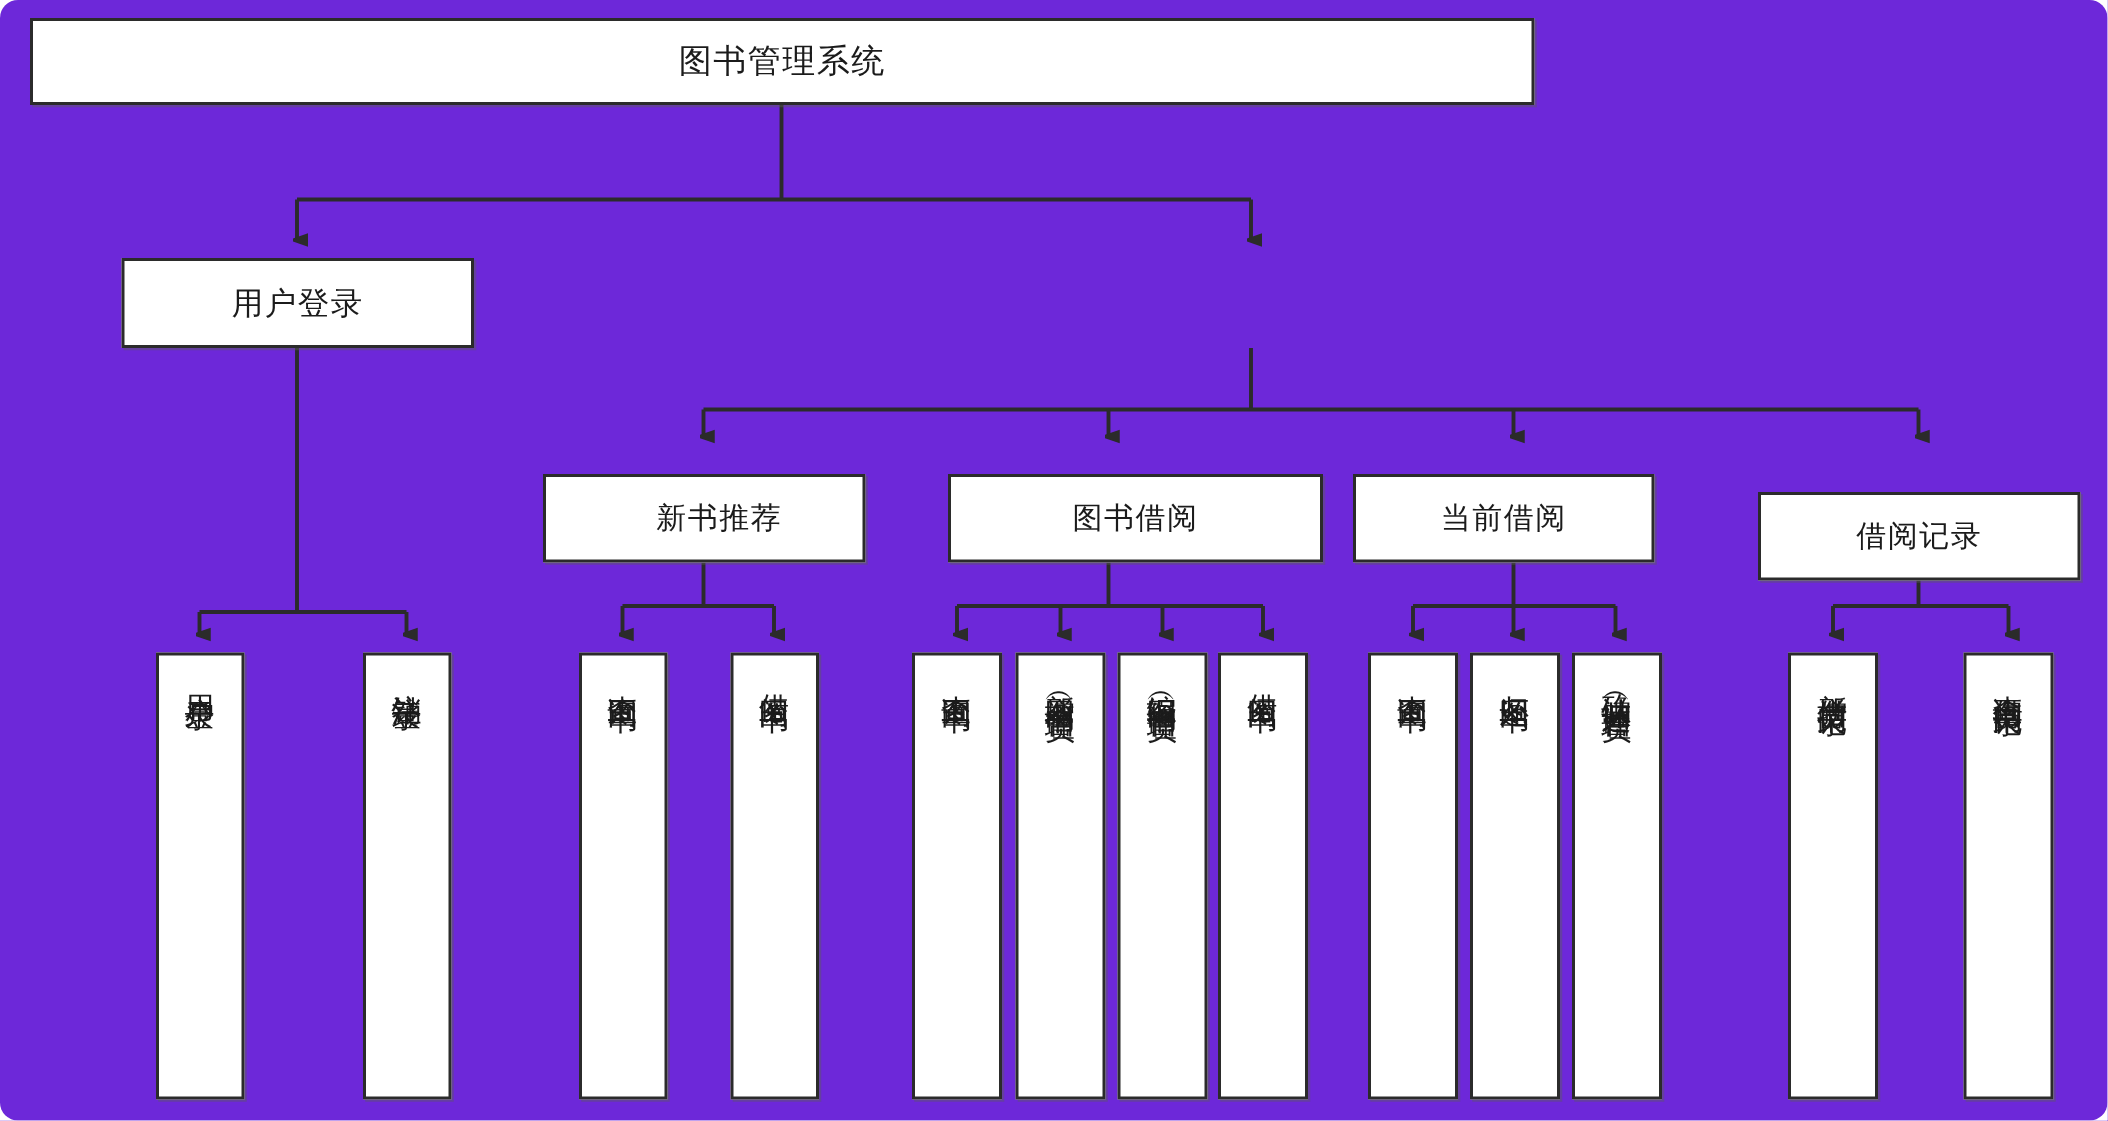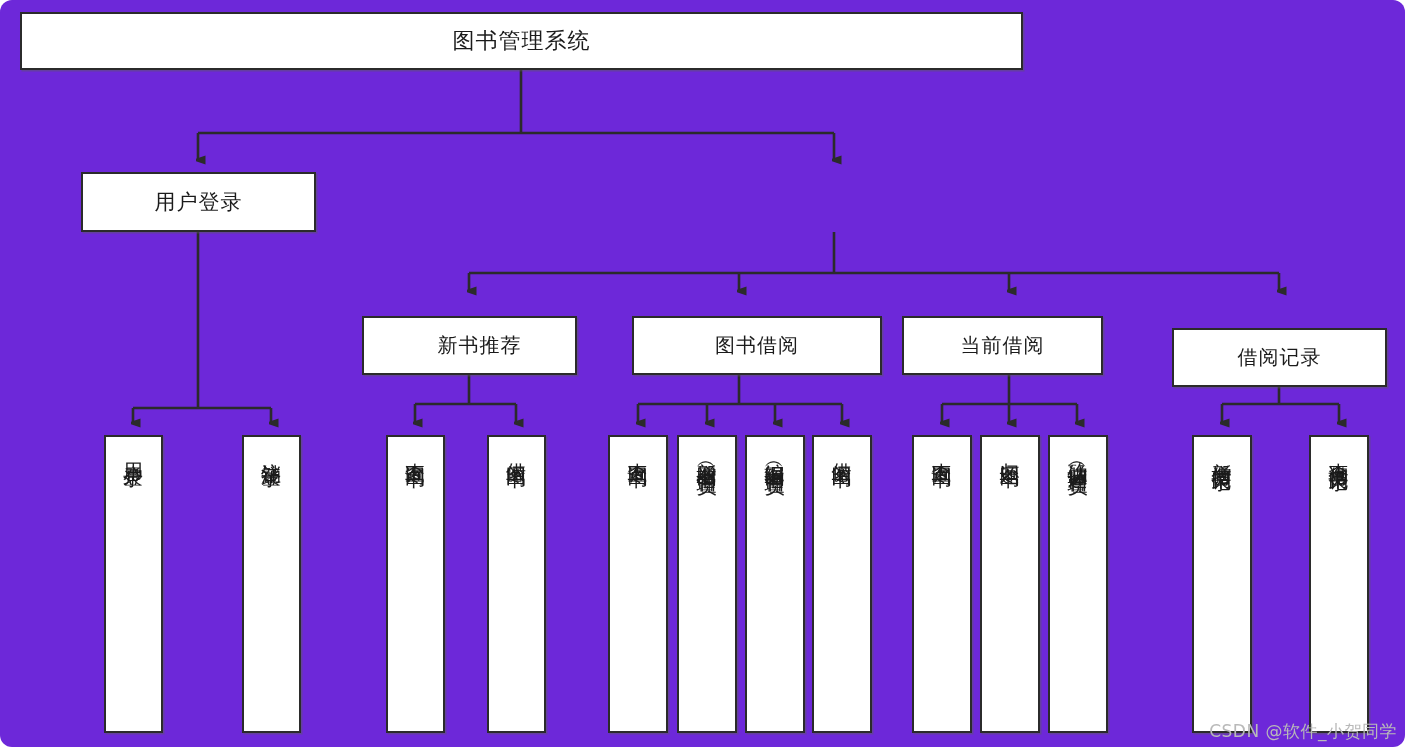--- a/index.html
+++ b/index.html
@@ -210,15 +210,14 @@
   </div>
 
   <div class="node leaf" style="left:1192px; top:435px; width:60px; height:298px;">
     <span class="vtext">新增借阅记录</span>
   </div>
 
   <div class="node leaf" style="left:1309px; top:435px; width:60px; height:298px;">
     <span class="vtext">查询借阅记录</span>
   </div>
 
-  <div id="watermark">CSDN @软件_小贺同学</div>
 
 </div>
 
 </body></html>

